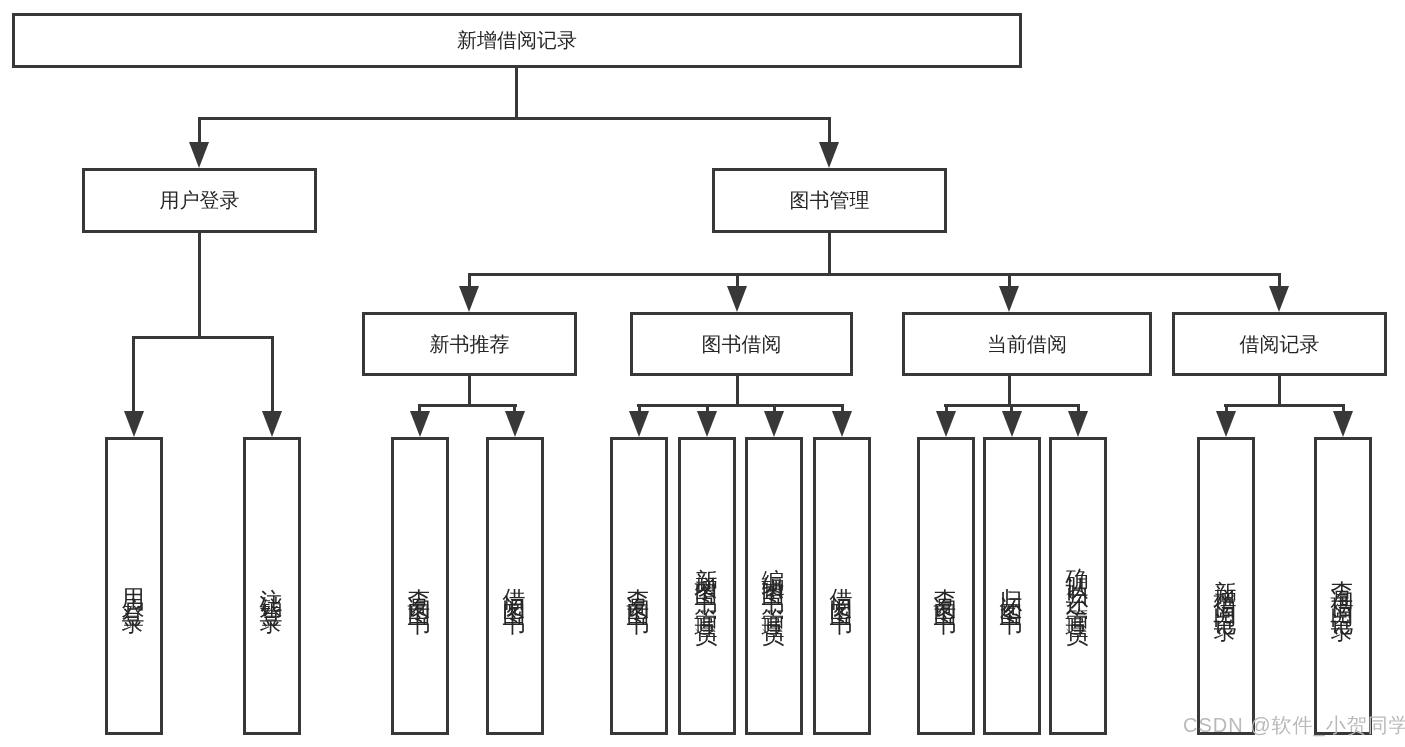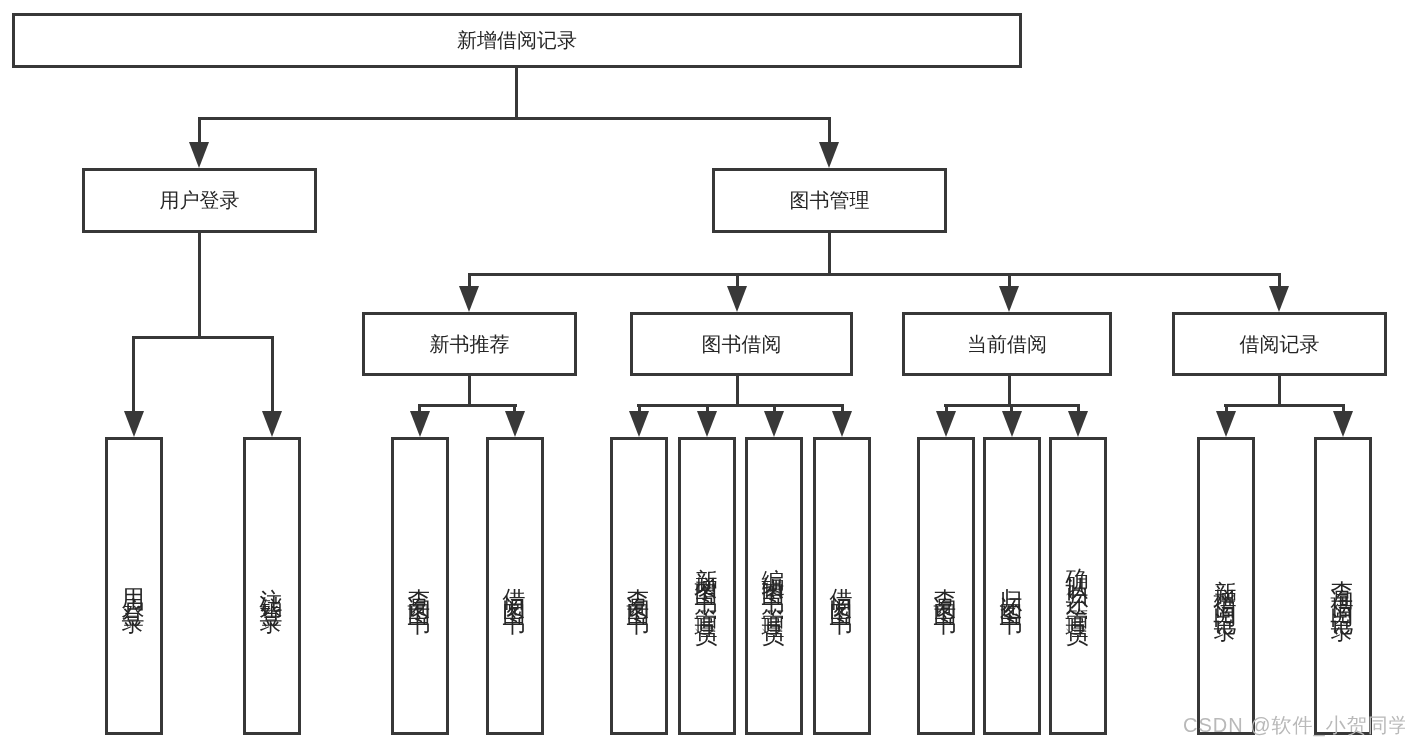--- a/index.html
+++ b/index.html
@@ -131,21 +131,21 @@
   <div class="box" style="left:362px;top:312px;width:215px;height:64px">
     <span class="hlabel">新书推荐</span>
   </div>
 
   <div class="box" style="left:712px;top:168px;width:235px;height:65px">
     <span class="hlabel">图书管理</span>
   </div>
   <div class="box" style="left:630px;top:312px;width:223px;height:64px">
     <span class="hlabel">图书借阅</span>
   </div>
-  <div class="box" style="left:902px;top:312px;width:210px;height:64px">
+  <div class="box" style="left:902px;top:312px;width:250px;height:64px">
     <span class="hlabel">当前借阅</span>
   </div>
   <div class="box" style="left:1172px;top:312px;width:215px;height:64px">
     <span class="hlabel">借阅记录</span>
   </div>
 
   <div class="box" style="left:105px;top:437px;width:58px;height:298px">
     <span class="vlabel">用户登录</span>
   </div>
   <div class="box" style="left:243px;top:437px;width:58px;height:298px">

